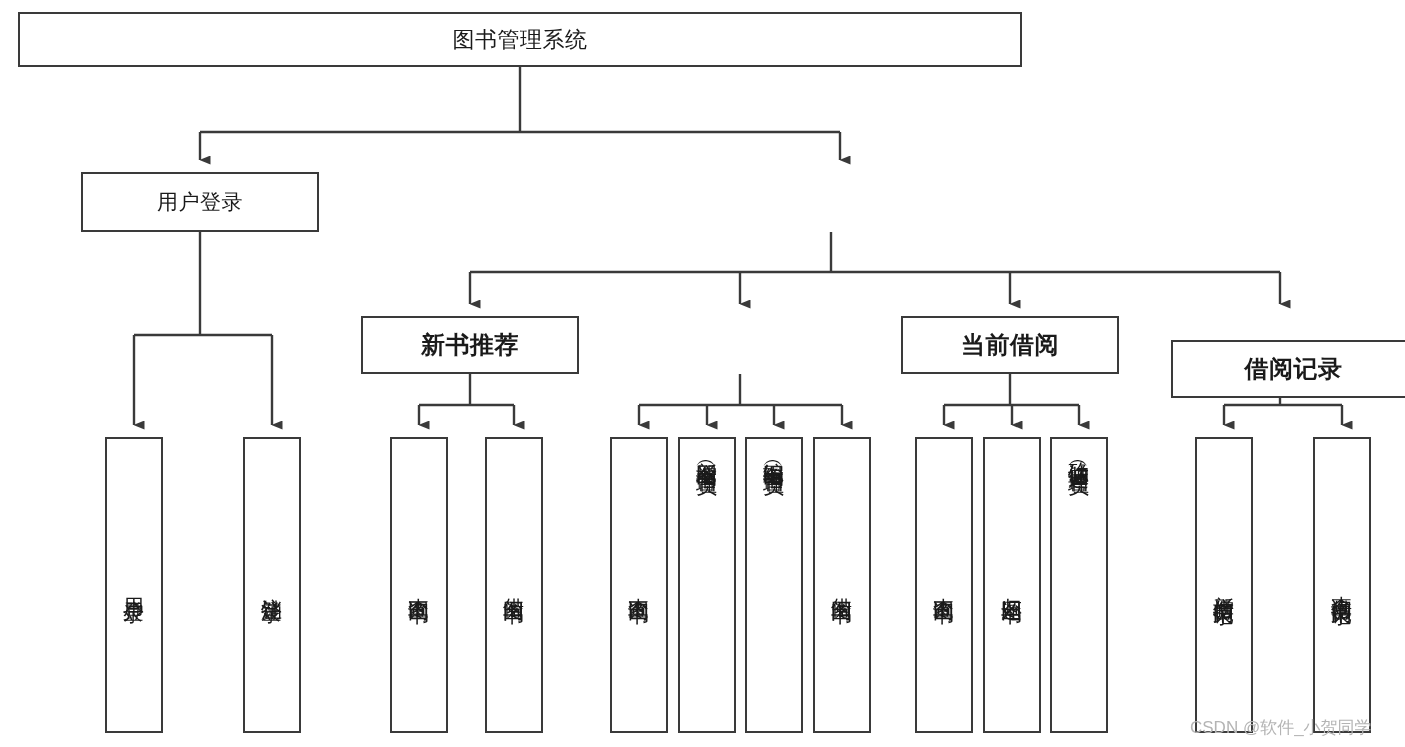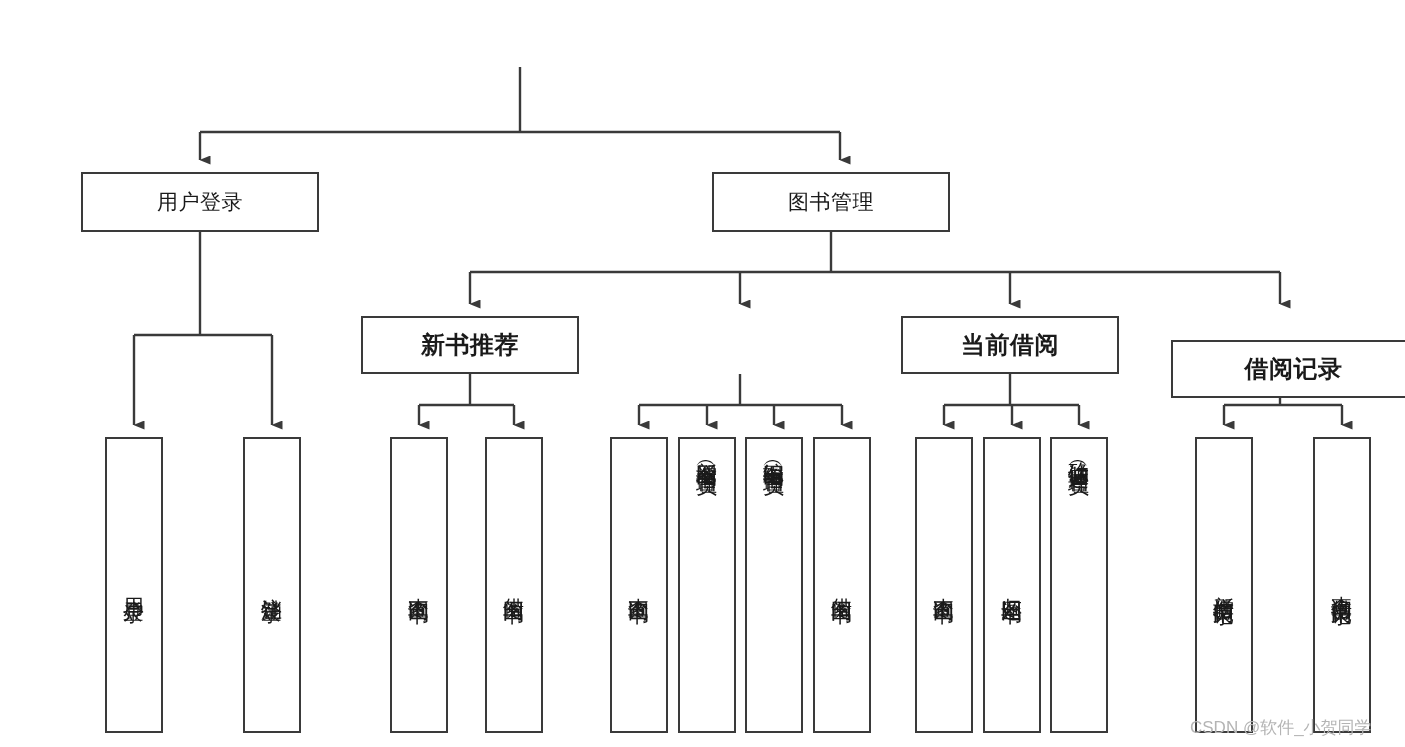--- a/index.html
+++ b/index.html
@@ -115,26 +115,26 @@
         <path d="M944,405 L944,425" marker-end="url(#arrowhead)"></path>
         <path d="M1012,405 L1012,425" marker-end="url(#arrowhead)"></path>
         <path d="M1079,405 L1079,425" marker-end="url(#arrowhead)"></path>
         <path d="M1280,374 L1280,405"></path>
         <path d="M1224,405 L1342,405"></path>
         <path d="M1224,405 L1224,425" marker-end="url(#arrowhead)"></path>
         <path d="M1342,405 L1342,425" marker-end="url(#arrowhead)"></path>
       </g>
   </svg>
 
+  <div class="node root" style="left: 18px; top: 12px; width: 1004px; height: 55px;">
+    <span class="node-label">图书管理系统</span>
+  </div>
 
   <div class="node level2" style="left: 81px; top: 172px; width: 238px; height: 60px;">
     <span class="node-label">用户登录</span>
-  </div>
-  <div class="node level2" style="left: 712px; top: 172px; width: 238px; height: 60px;">
-    <span class="node-label">图书管理</span>
   </div>
 
   <div class="node level3" style="left: 361px; top: 316px; width: 218px; height: 58px;">
     <span class="node-label">新书推荐</span>
   </div>
   <div class="node level3" style="left: 901px; top: 316px; width: 218px; height: 58px;">
     <span class="node-label">当前借阅</span>
   </div>
   <div class="node level3" style="left: 1171px; top: 316px; width: 245px; height: 58px; margin-top: 24px;">
     <span class="node-label">借阅记录</span>

